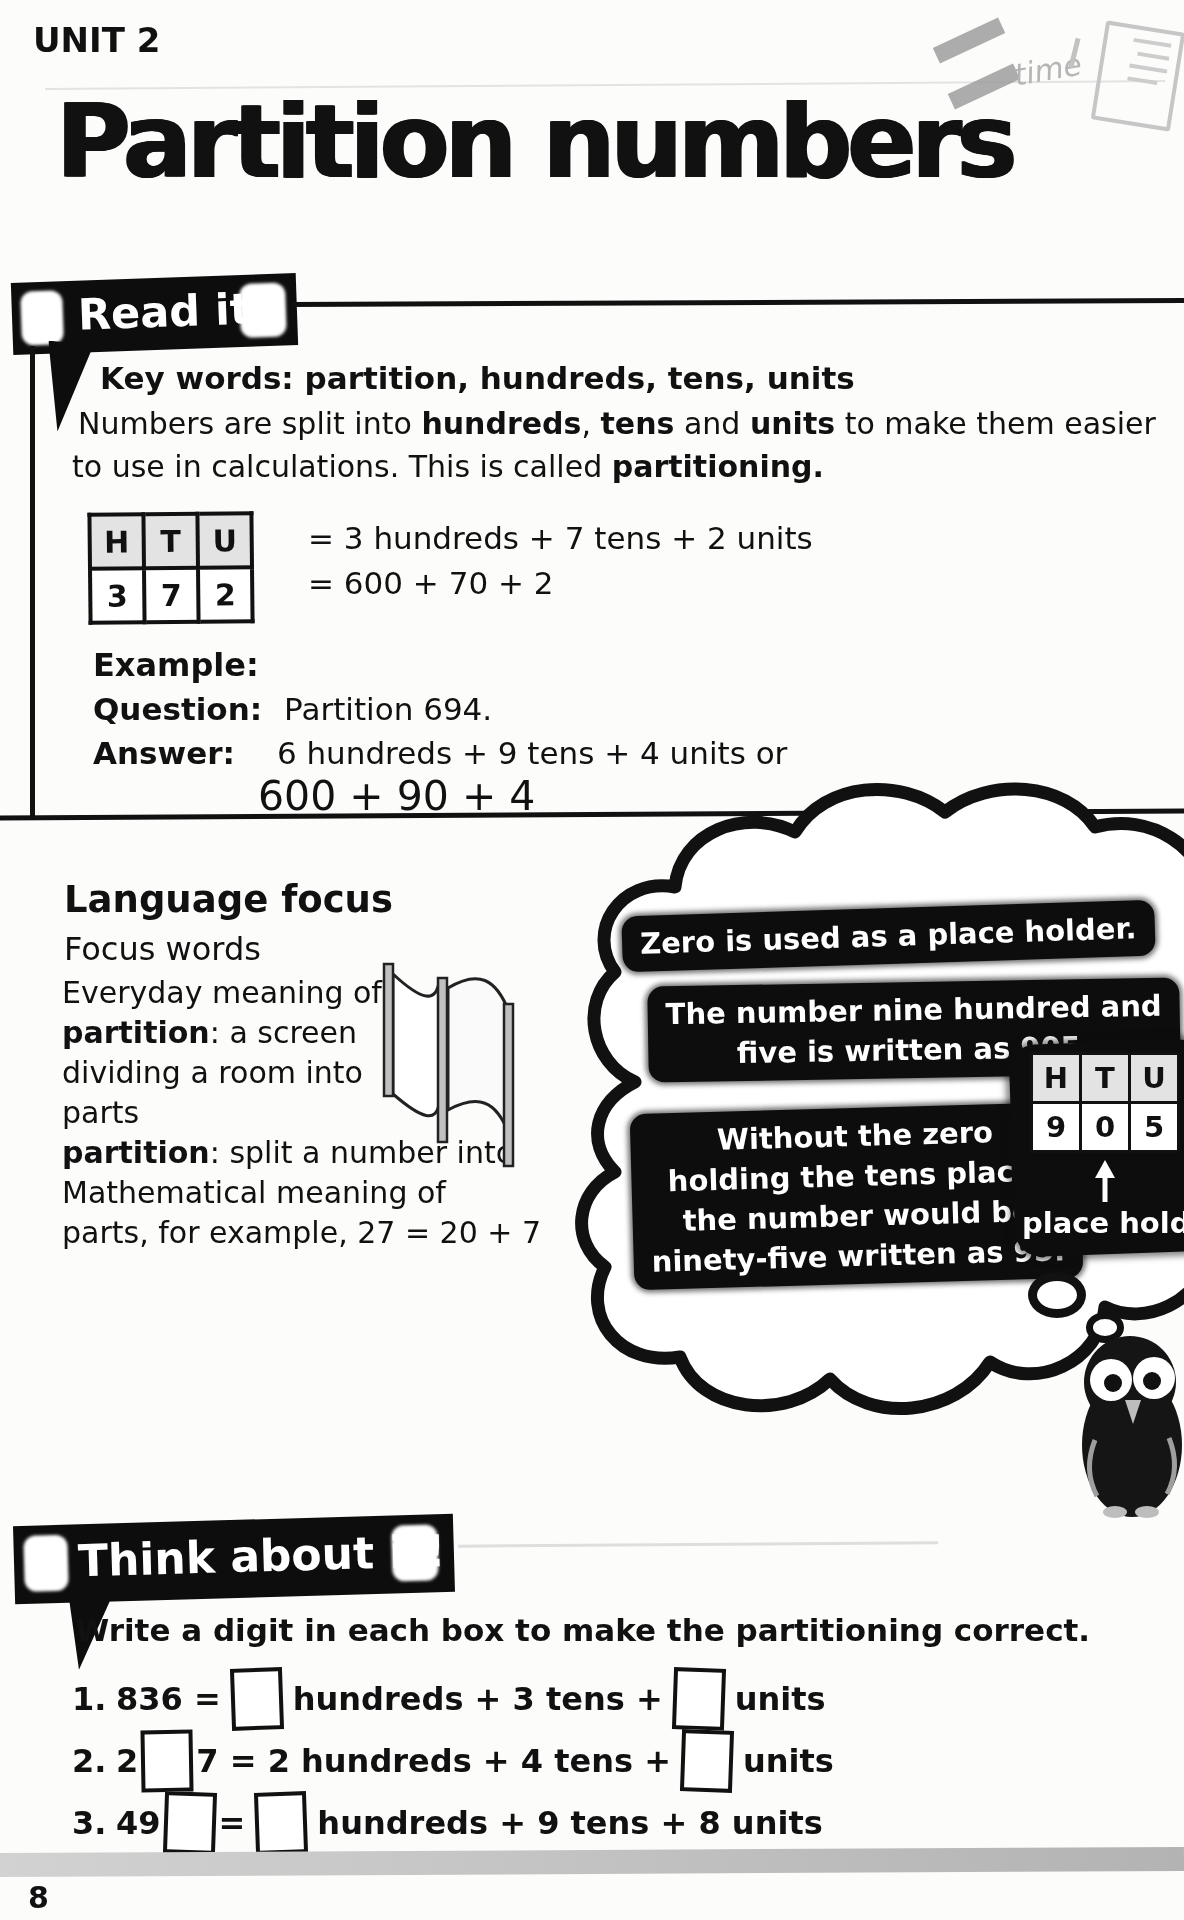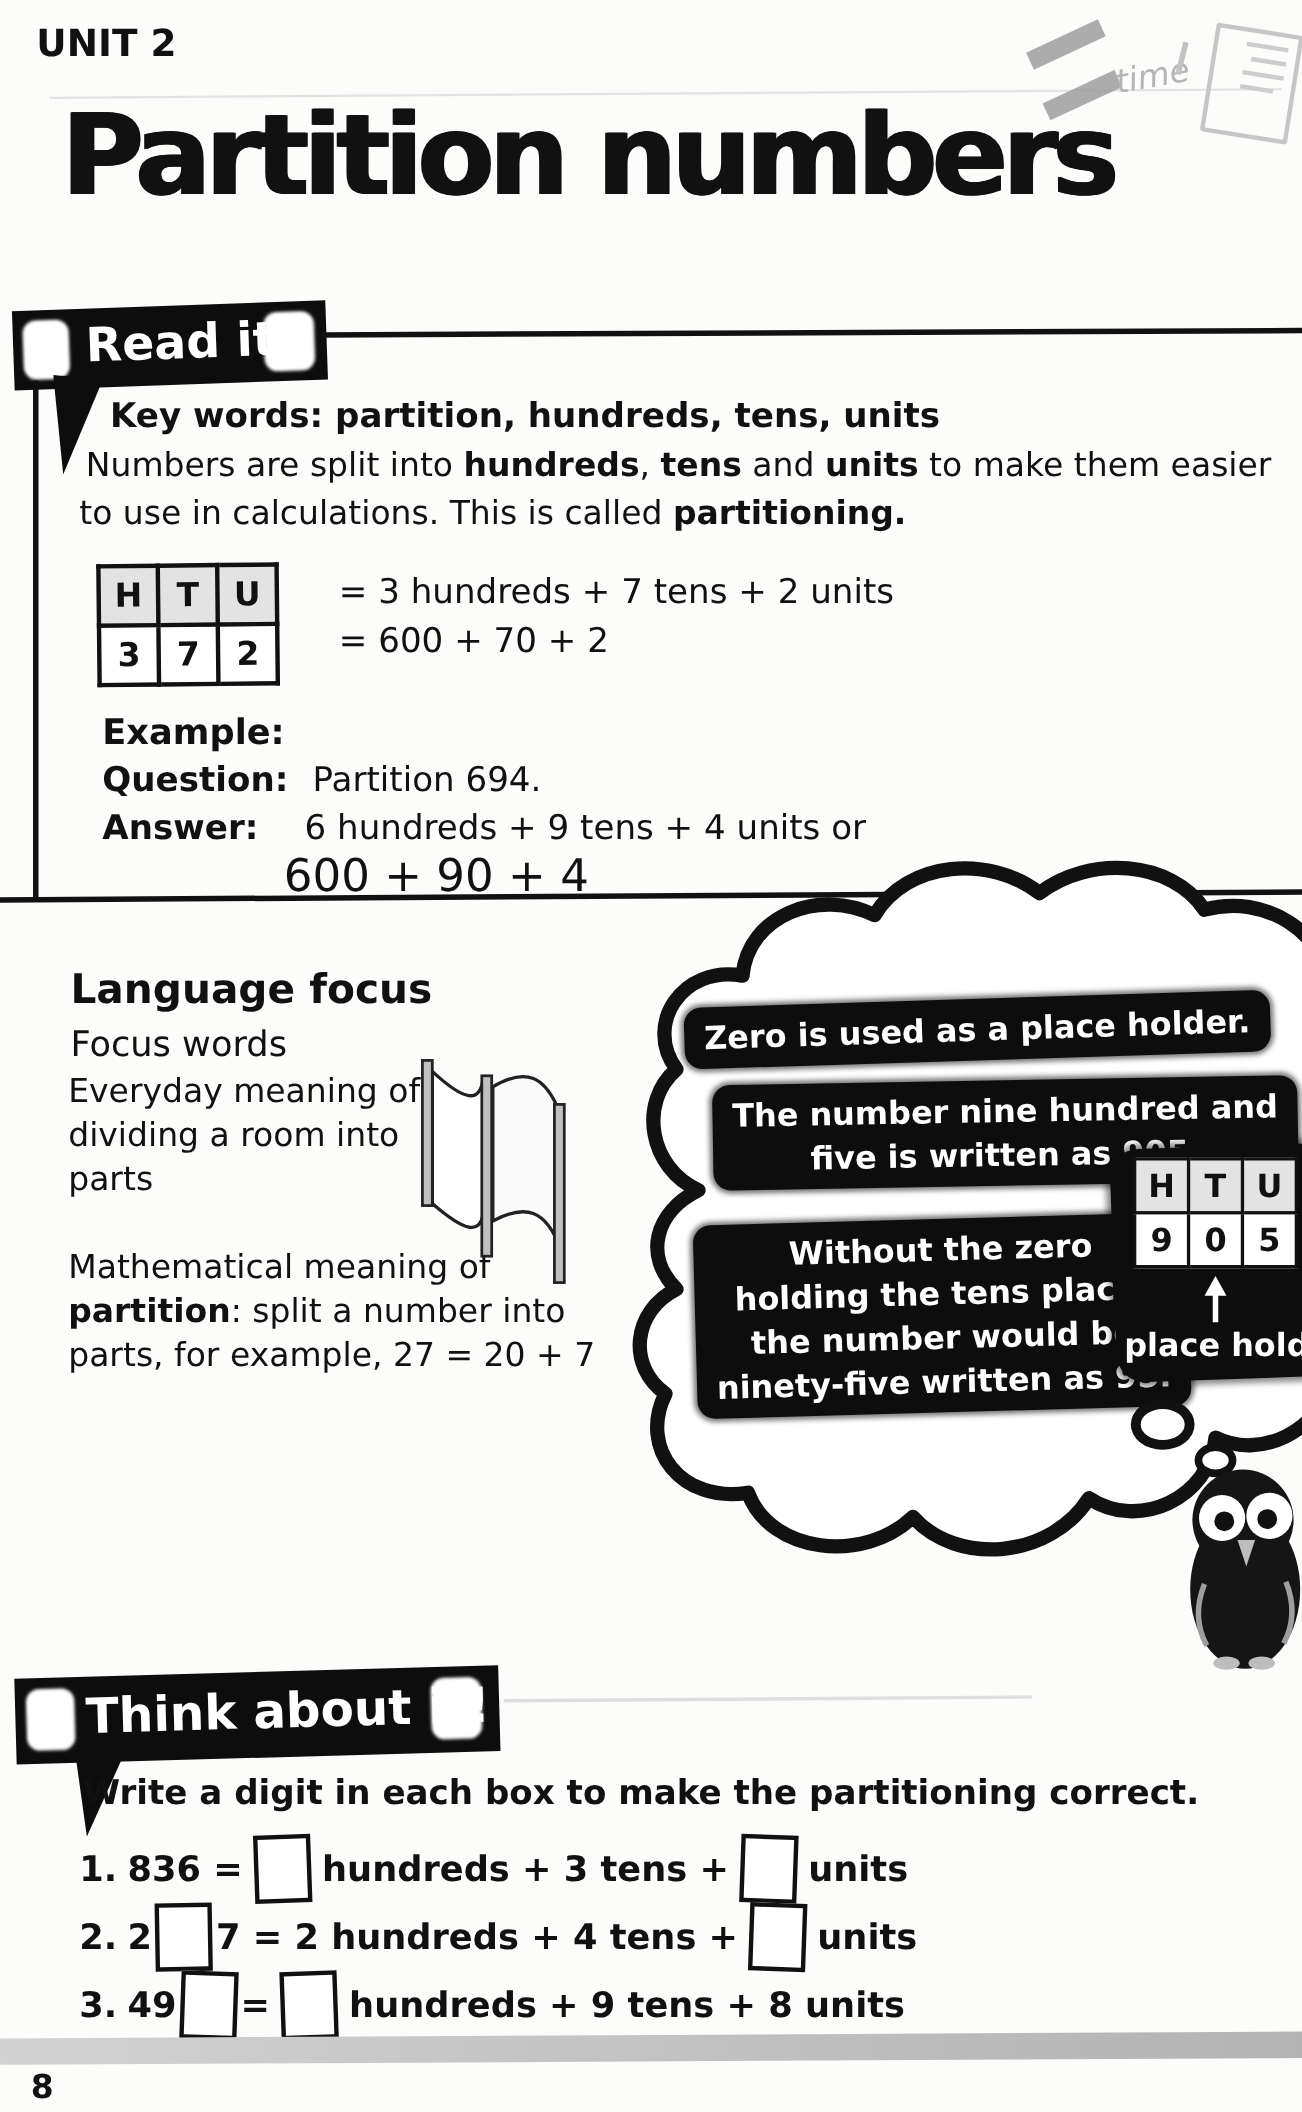--- a/index.html
+++ b/index.html
@@ -150,26 +150,27 @@
 
   <div class="abs exh">Example:</div>
   <div class="abs qrow"><b>Question:</b><span>Partition 694.</span></div>
   <div class="abs arow"><b>Answer:</b><span>6 hundreds + 9 tens + 4 units or</span></div>
   <div class="abs arow2">600 + 90 + 4</div>
 
   <div class="abs lfh">Language focus</div>
   <div class="abs lfsub">Focus words</div>
   <div class="abs lflines lf1">
     <div>Everyday meaning of</div>
+    <div><b>partition</b><span>: a screen</span></div>
     <div>dividing a room into</div>
     <div>parts</div>
   </div>
   <div class="abs lflines lf2">
+    <div><b>partition</b><span>: split a number into</span></div>
     <div>Mathematical meaning of</div>
-    <div><b>partition</b><span>: split a number into</span></div>
     <div>parts, for example, 27 = 20 + 7</div>
   </div>
 
   <svg class="abs" style="left:378px;top:952px;" width="140" height="235" viewBox="0 0 140 235">
     <path d="M 15 22 C 45 50 58 50 61 30 L 61 152 C 58 170 45 168 15 142 Z" fill="#ffffff" stroke="#222" stroke-width="3"></path>
     <path d="M 70 36 C 100 18 118 26 131 60 L 131 182 C 118 148 100 142 70 158 Z" fill="#fafafa" stroke="#222" stroke-width="3"></path>
     <rect x="6" y="12" width="9" height="132" fill="#c0c0c0" stroke="#222" stroke-width="2.5"></rect>
     <rect x="60" y="26" width="9" height="164" fill="#c0c0c0" stroke="#222" stroke-width="2.5"></rect>
     <rect x="126" y="52" width="9" height="162" fill="#c0c0c0" stroke="#222" stroke-width="2.5"></rect>
   </svg>

